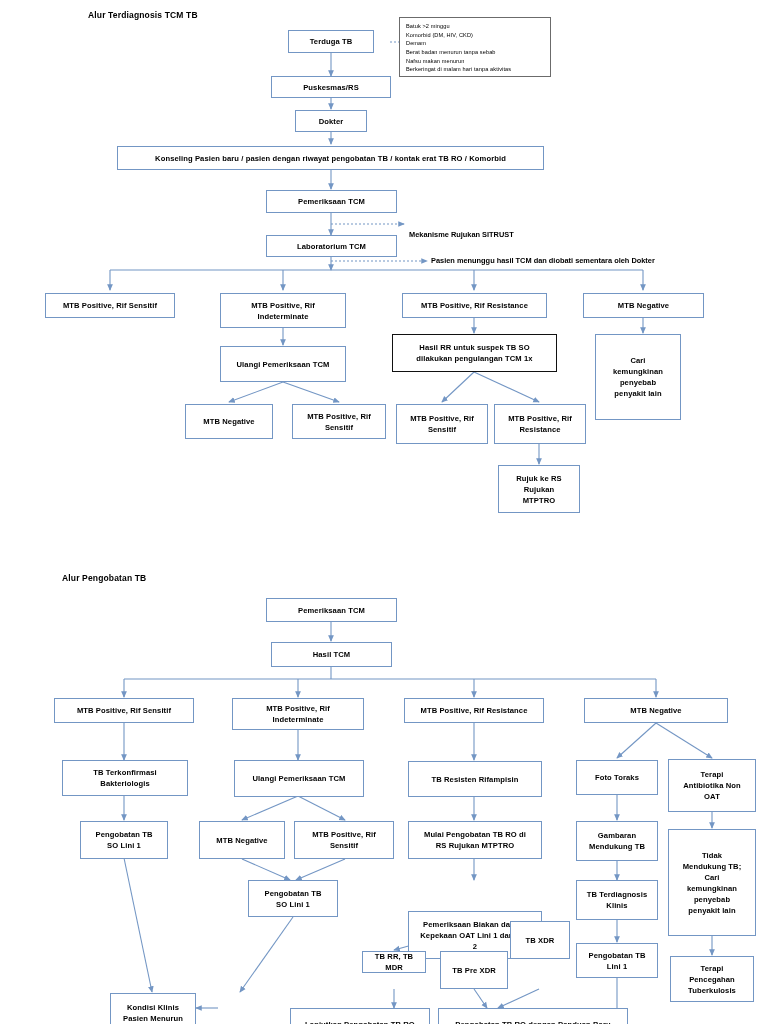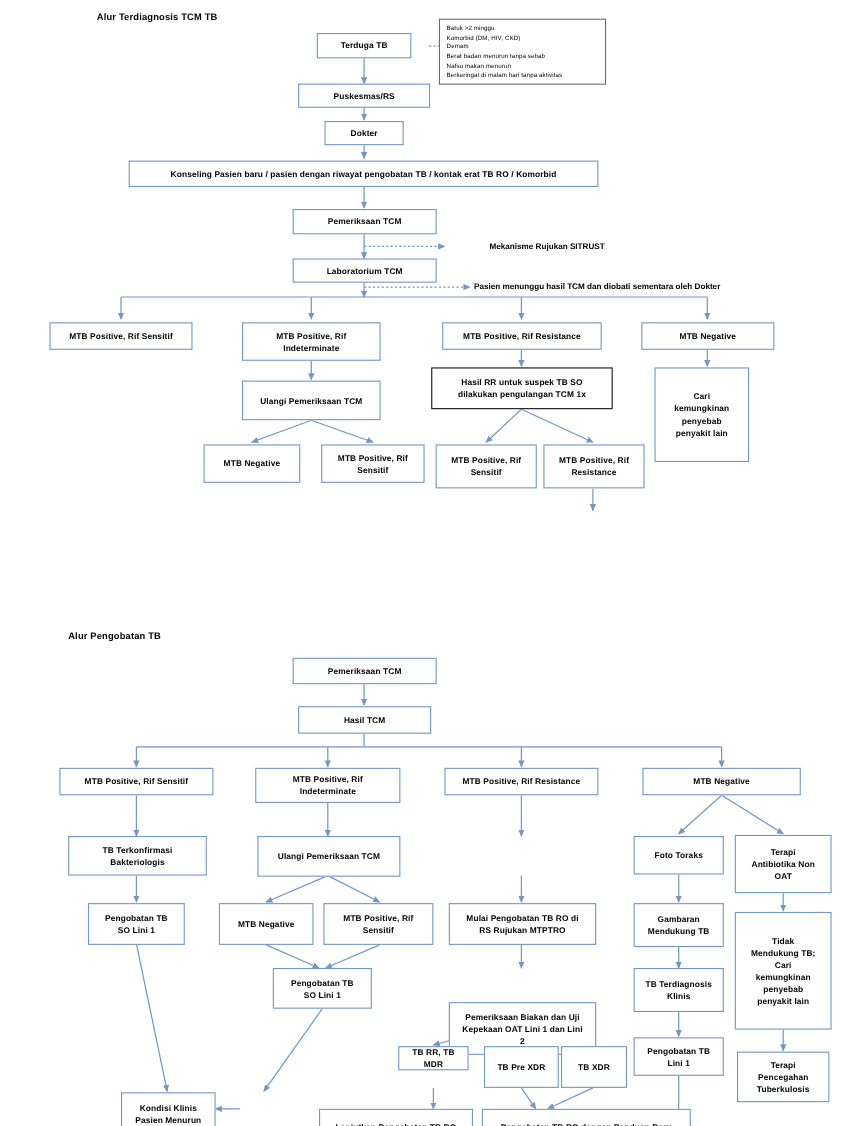--- a/index.html
+++ b/index.html
@@ -200,21 +200,21 @@
   <div class="node" style="left:117px; top:146px; width:427px; height:24px;">
     <span class="txt">Konseling Pasien baru / pasien dengan riwayat pengobatan TB / kontak erat TB RO / Komorbid</span>
   </div>
   <div class="node" style="left:266px; top:190px; width:131px; height:23px;">
     <span class="txt">Pemeriksaan TCM</span>
   </div>
   <div class="node" style="left:266px; top:235px; width:131px; height:22px;">
     <span class="txt">Laboratorium TCM</span>
   </div>
 
-  <div class="annot" style="left:409px; top:219px;margin-left:36px;">Mekanisme Rujukan SITRUST</div>
+  <div class="annot" style="left:409px; top:230px;">Mekanisme Rujukan SITRUST</div>
   <div class="annot" style="left:431px; top:256px;">Pasien menunggu hasil TCM dan diobati sementara oleh Dokter</div>
 
   <div class="node" style="left:45px; top:293px; width:130px; height:25px;">
     <span class="txt">MTB Positive, Rif Sensitif</span>
   </div>
   <div class="node" style="left:220px; top:293px; width:126px; height:35px;">
     <span class="txt">MTB Positive, Rif
 Indeterminate</span>
   </div>
   <div class="node" style="left:402px; top:293px; width:145px; height:25px;">
@@ -246,20 +246,25 @@
 Sensitif</span>
   </div>
   <div class="node" style="left:396px; top:404px; width:92px; height:40px;">
     <span class="txt">MTB Positive, Rif
 Sensitif</span>
   </div>
   <div class="node" style="left:494px; top:404px; width:92px; height:40px;">
     <span class="txt">MTB Positive, Rif
 Resistance</span>
   </div>
+  <div class="node" style="left:498px; top:465px; width:82px; height:48px;">
+    <span class="txt">Rujuk ke RS
+Rujukan
+MTPTRO</span>
+  </div>
 
   <div class="section-title" style="left:62px; top:573px;">Alur Pengobatan TB</div>
 
   <div class="node" style="left:266px; top:598px; width:131px; height:24px;">
     <span class="txt">Pemeriksaan TCM</span>
   </div>
   <div class="node" style="left:271px; top:642px; width:121px; height:25px;">
     <span class="txt">Hasil TCM</span>
   </div>
 
@@ -276,20 +281,23 @@
   <div class="node" style="left:584px; top:698px; width:144px; height:25px;">
     <span class="txt">MTB Negative</span>
   </div>
 
   <div class="node" style="left:62px; top:760px; width:126px; height:36px;">
     <span class="txt">TB Terkonfirmasi
 Bakteriologis</span>
   </div>
   <div class="node" style="left:234px; top:760px; width:130px; height:37px;">
     <span class="txt">Ulangi Pemeriksaan TCM</span>
+  </div>
+  <div class="node" style="left:408px; top:761px; width:134px; height:36px;">
+    <span class="txt">TB Resisten Rifampisin</span>
   </div>
   <div class="node" style="left:576px; top:760px; width:82px; height:35px;">
     <span class="txt">Foto Toraks</span>
   </div>
   <div class="node" style="left:668px; top:759px; width:88px; height:53px;">
     <span class="txt">Terapi
 Antibiotika Non
 OAT</span>
   </div>
 
@@ -345,21 +353,21 @@
 Tuberkulosis</span>
   </div>
 
   <div class="node" style="left:362px; top:951px; width:64px; height:22px;">
     <span class="txt">TB RR, TB
 MDR</span>
   </div>
   <div class="node" style="left:440px; top:951px; width:68px; height:38px;">
     <span class="txt">TB Pre XDR</span>
   </div>
-  <div class="node" style="left:510px; top:951px; width:60px; height:38px;">
+  <div class="node" style="left:510px; top:921px; width:60px; height:38px;">
     <span class="txt">TB XDR</span>
   </div>
 
   <div class="node" style="left:110px; top:993px; width:86px; height:40px;">
     <span class="txt">Kondisi Klinis
 Pasien Menurun</span>
   </div>
   <div class="node" style="left:290px; top:1008px; width:140px; height:32px;">
     <span class="txt">Lanjutkan Pengobatan TB RO</span>
   </div>

